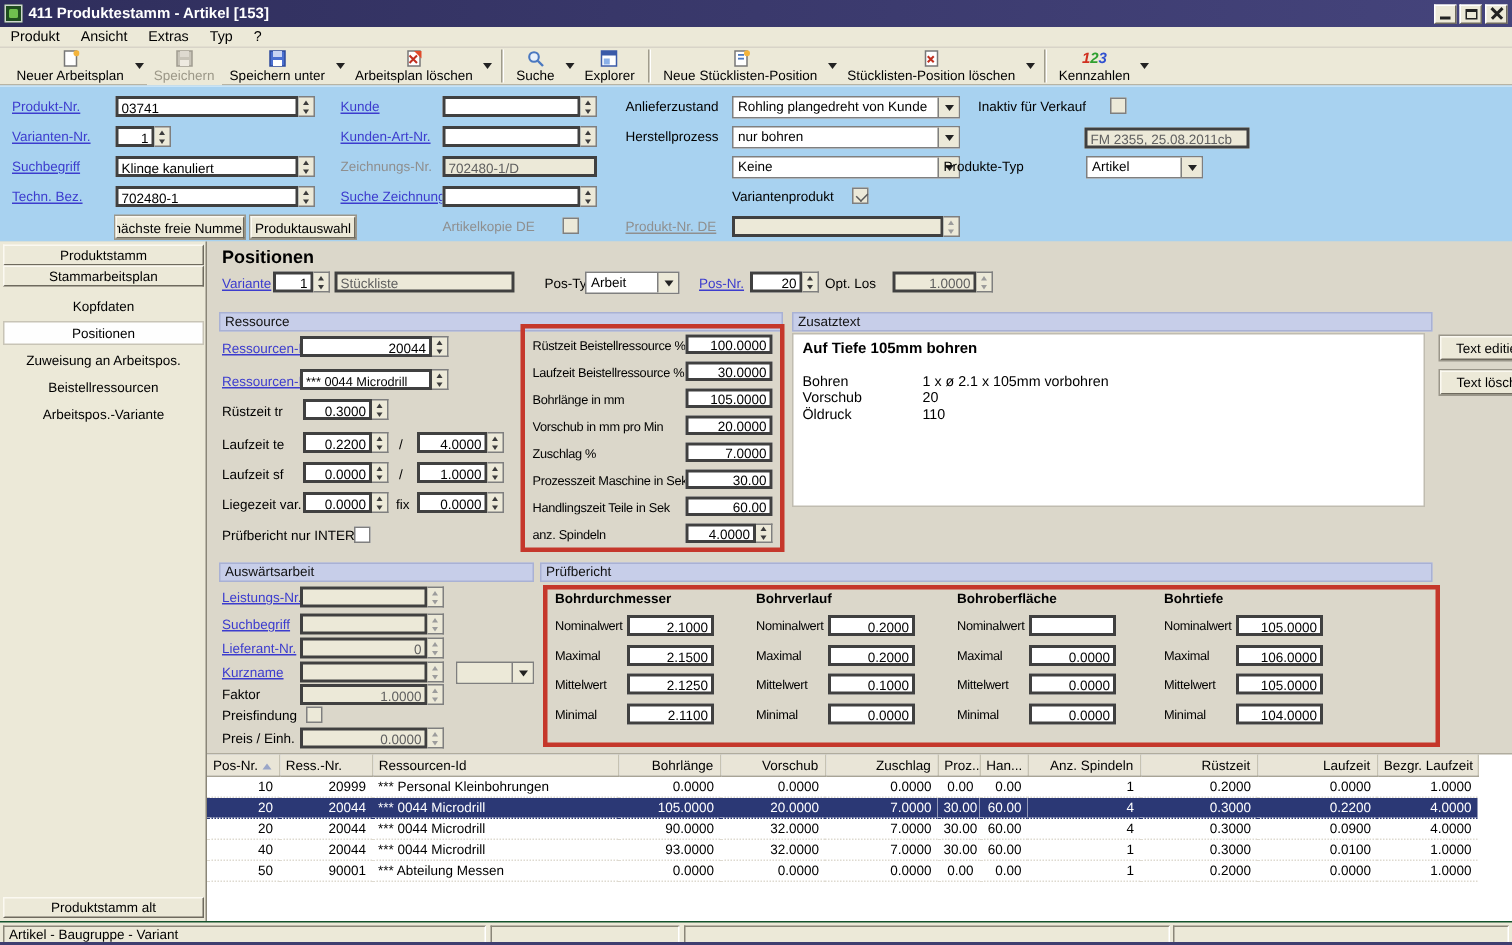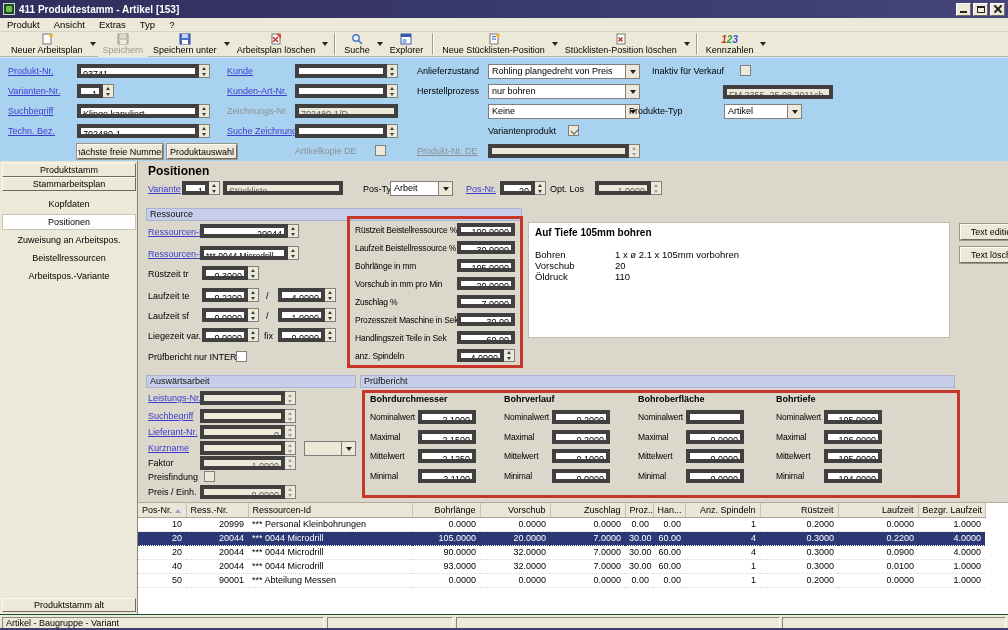--- a/index.html
+++ b/index.html
@@ -34,21 +34,21 @@
   .tdrop { width:10px; height:25px; display:flex; align-items:center; justify-content:center; }
   .tri-dn { width:0; height:0; border-left:3px solid transparent; border-right:3px solid transparent; border-top:4px solid #222; }
   .tsep { width:1px; height:22px; background:#a09c8c; margin:0 4px; box-shadow:1px 0 0 #fff; }
 
   
   .formarea { position:absolute; left:0; top:57px; width:1008px; height:104px; background:#a8d2f0; border-top:1px solid #c9e4f7; }
   .lbl { position:absolute; font-size:9px; white-space:nowrap; }
   .lnk { position:absolute; font-size:9px; color:#3c3cce; text-decoration:underline; white-space:nowrap; }
   .gray { color:#8f8f8f !important; }
   .fw { position:absolute; display:flex; height:14px; }
-  .fld { height:14px; line-height:12px; border:4px solid #404040; background:#fff; font-size:9px; padding:0 2px; overflow:hidden; white-space:nowrap; }
+  .fld { height:14px; line-height:12px; border:2px solid #404040; background:#fff; font-size:9px; padding:0 2px; overflow:hidden; white-space:nowrap; }
   .grow { flex:1; }
   .num { text-align:right; }
   .dis { background:#ece9d8 !important; color:#5f5f5f; }
   .spin { width:11px; height:14px; border:1px solid #7f7f7f; border-left:none; background:#ece9d8; display:flex; flex-direction:column; }
   .spin i { flex:1; display:flex; align-items:center; justify-content:center; }
   .spin i::after { content:''; width:0; height:0; border-left:2.5px solid transparent; border-right:2.5px solid transparent; }
   .spin i.up::after { border-bottom:3px solid #3c3c3c; }
   .spin i.dn::after { border-top:3px solid #3c3c3c; }
   .spin.sdis i.up::after { border-bottom-color:#9c9c9c; }
   .spin.sdis i.dn::after { border-top-color:#9c9c9c; }
@@ -259,21 +259,21 @@
   <span class="lnk" style="left:227px;top:8px">Kunde</span>
   <div class="fw" style="left:295px;top:6px;width:103px">
     <div class="fld grow"></div>
     <div class="spin">
         <i class="up"></i>
         <i class="dn"></i>
       </div>
   </div>
   <span class="lbl" style="left:417px;top:8px">Anlieferzustand</span>
   <div class="dd" style="left:488px;top:6px;width:152px">
-    <div class="val">Rohling plangedreht von Preis</div>
+    <div class="val">Rohling plangedreht von Kunde</div>
       <div class="db"></div>
   </div>
   <span class="lbl" style="left:652px;top:8px">Inaktiv für Verkauf</span>
   <div class="cb cbdis" style="left:740px;top:7px"></div>
 
   <span class="lnk" style="left:8px;top:28px">Varianten-Nr.</span>
   <div class="fw" style="left:77px;top:26px;width:37px">
     <div class="fld grow num">1</div>
     <div class="spin">
         <i class="up"></i>
@@ -504,20 +504,21 @@
       <div class="brow">
           <span class="blbl">anz. Spindeln</span>
         <div class="fld num" style="width:47px;height:13px;line-height:11px;flex:none">4.0000</div>
         <div class="spin" style="height:13px">
             <i class="up"></i>
             <i class="dn"></i>
           </div>
       </div>
     </div>
 
+    <div class="shead" style="left:390px;top:47px;width:427px">Zusatztext</div>
     <div class="ztxt">
       <div class="zhead">Auf Tiefe 105mm bohren</div>
       <div class="zrow" style="margin-top:11px"><span class="zl">Bohren</span><span>1 x ø 2.1 x 105mm vorbohren</span></div>
       <div class="zrow"><span class="zl">Vorschub</span><span>20</span></div>
       <div class="zrow"><span class="zl">Öldruck</span><span>110</span></div>
     </div>
     <div class="btn" style="left:822px;top:63px;width:62px;height:16px">Text editie</div>
     <div class="btn" style="left:822px;top:86px;width:62px;height:16px">Text lösch</div>
 
     <div class="shead" style="left:8px;top:214px;width:210px">Auswärtsarbeit</div>

